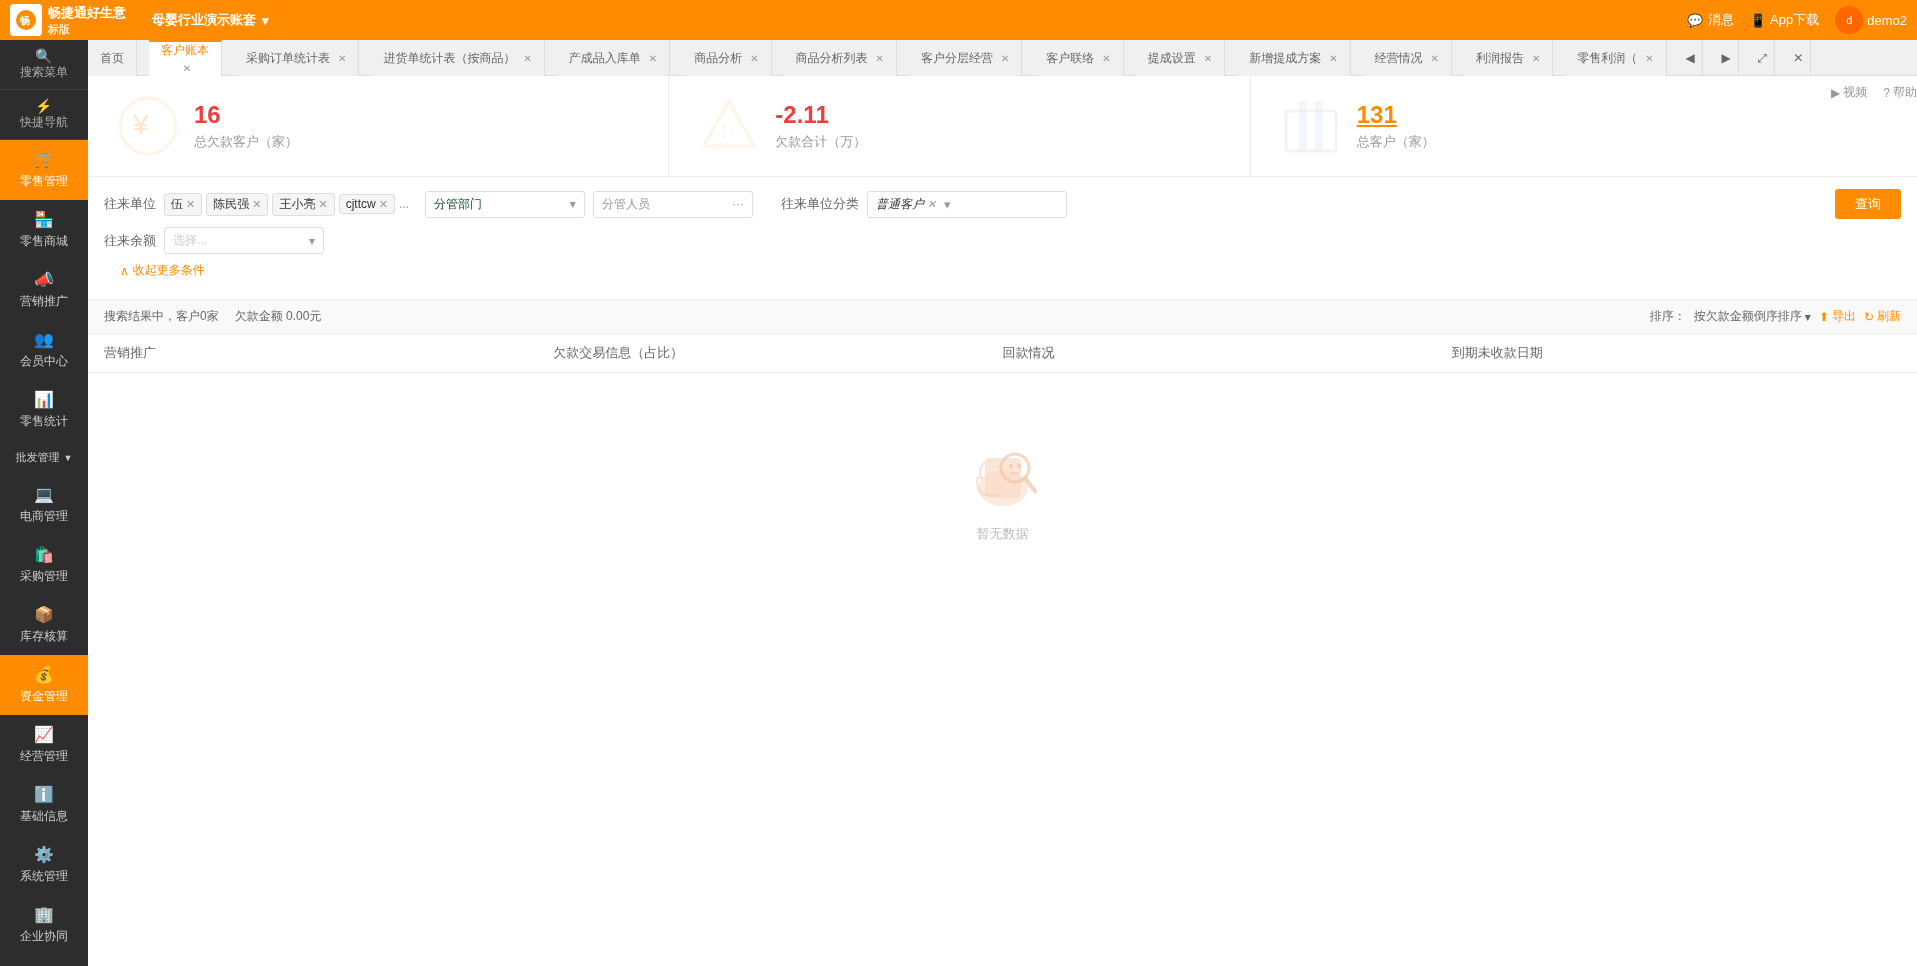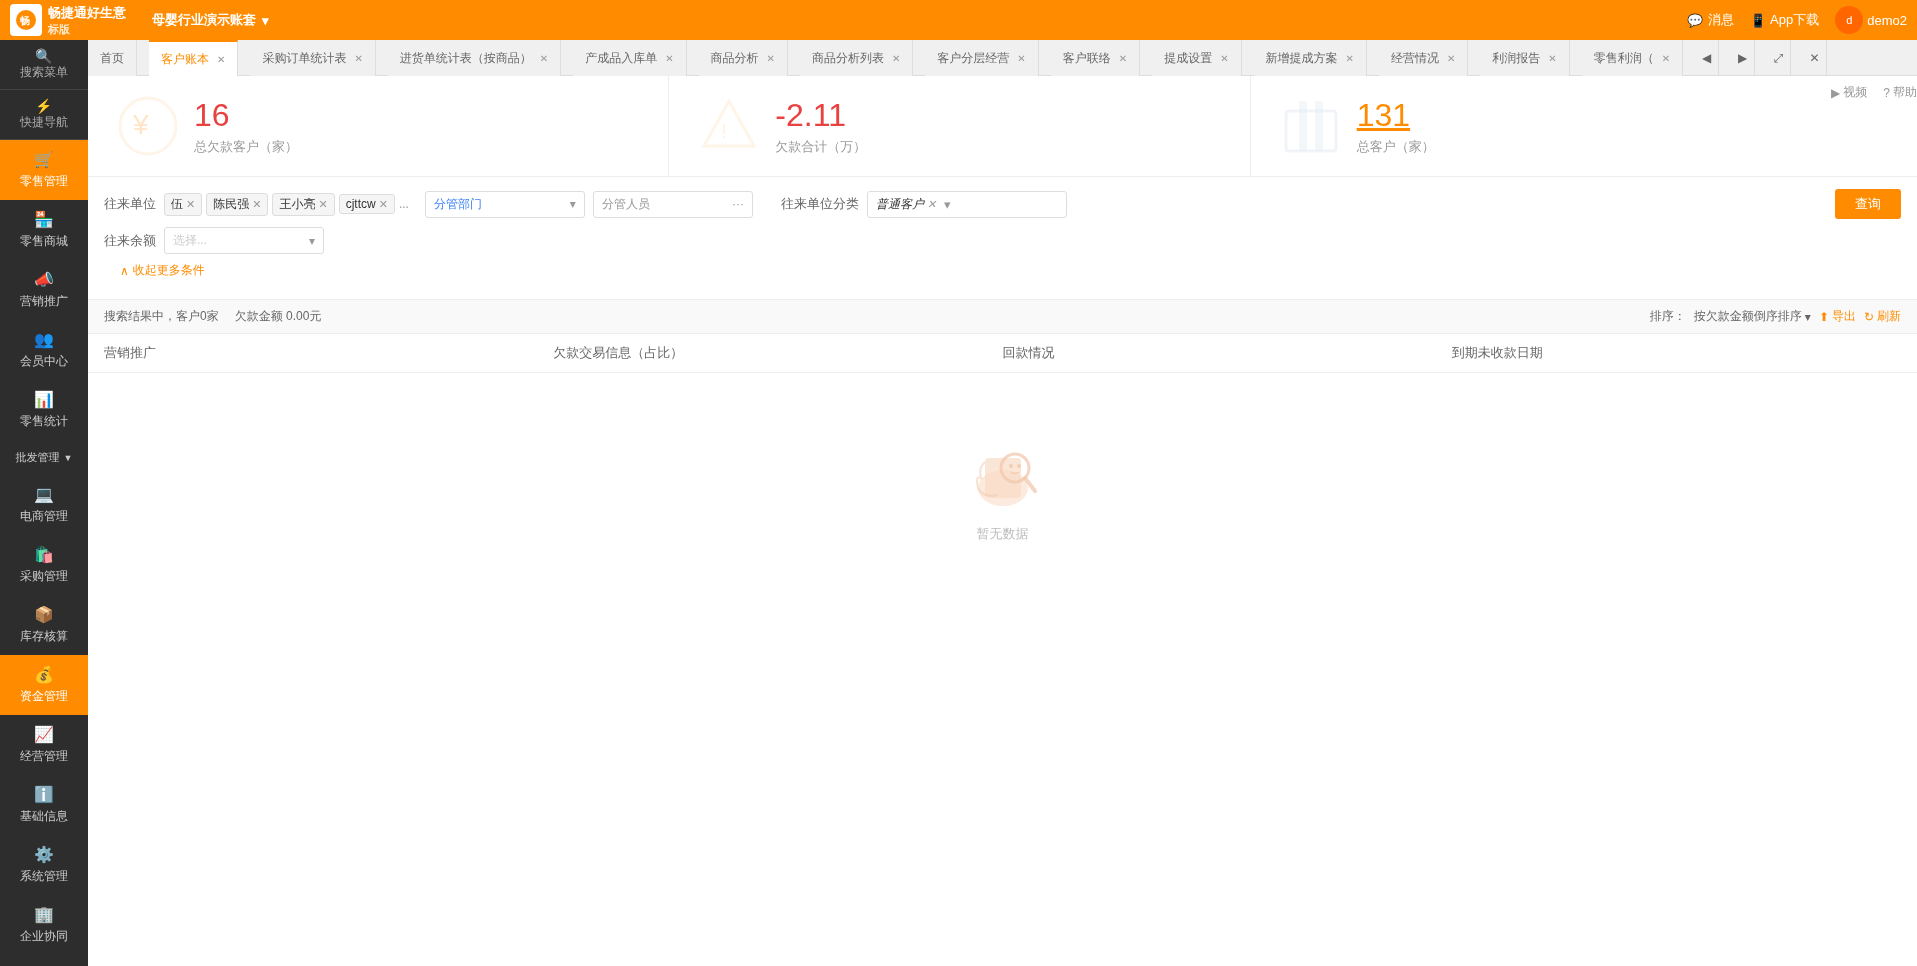--- a/index.html
+++ b/index.html
@@ -24,29 +24,29 @@
 
     
     .sidebar-search { padding: 8px 6px; color: #aaa; font-size: 12px; cursor: pointer; text-align: center; border-bottom: 1px solid #444; }
     .sidebar-quick { padding: 8px 6px; color: #aaa; font-size: 12px; cursor: pointer; text-align: center; border-bottom: 1px solid #444; }
     .sidebar-item { padding: 10px 6px; color: #ccc; font-size: 12px; cursor: pointer; text-align: center; display: flex; flex-direction: column; align-items: center; gap: 4px; }
     .sidebar-item.active { background: #ff8c00; color: white; }
     .sidebar-item .icon { font-size: 16px; }
 
     
     .tab { display: flex; align-items: center; padding: 0 12px; height: 36px; font-size: 12px; cursor: pointer; white-space: nowrap; border-right: 1px solid #ddd; gap: 4px; background: #f0f0f0; color: #666; }
-    .tab.active { background: #fff; color: #ff8c00; border-top: 2px solid #ff8c00; }
+    .tab.active { background: #fff; color: #ff8c00; border-top: 2px solid #ff8c00; flex-direction: column; }
     .tab .close-x { color: #999; font-size: 10px; cursor: pointer; margin-left: 4px; }
     .tab-nav-btn { width: 24px; display: flex; align-items: center; justify-content: center; cursor: pointer; color: #666; font-size: 12px; border-right: 1px solid #ddd; }
 
     
     .stats-section { display: flex; align-items: stretch; border-bottom: 1px solid #eee; background: #fff; padding: 0; }
     .stat-block { flex: 1; display: flex; align-items: center; padding: 20px 30px; gap: 16px; border-right: 1px solid #eee; }
     .stat-icon { width: 60px; height: 60px; display: flex; align-items: center; justify-content: center; opacity: 0.3; }
-    .stat-value { font-size: 32px; font-weight: normal; }
+    .stat-value { font-size: 24px; font-weight: bold; }
     .stat-value.red { color: #e94040; }
     .stat-value.orange { color: #ff8c00; text-decoration: underline; }
     .stat-label { font-size: 13px; color: #999; margin-top: 4px; }
     .stat-actions { margin-left: auto; display: flex; gap: 16px; font-size: 12px; color: #999; align-items: flex-start; padding-top: 8px; }
     .stat-actions span { cursor: pointer; display: flex; align-items: center; gap: 3px; }
 
     
     .filter-section { padding: 12px 16px; background: #fff; border-bottom: 1px solid #eee; }
     .filter-row { display: flex; align-items: center; gap: 8px; flex-wrap: wrap; margin-bottom: 8px; }
     .filter-label { color: #666; font-size: 13px; white-space: nowrap; }
@@ -336,21 +336,21 @@
                 <span class="remove">✕</span>
               </div>
               <div class="filter-tag">
                 <span>cjttcw</span>
                 <span class="remove">✕</span>
               </div>
               <span class="more-tags">...</span>
             </div>
 
             <div class="filter-select" style="margin-left:8px;">
-              <span style="color:#3b82f6;">分管部门</span>
+              <span style="color:#14532d;">分管部门</span>
               <span class="arrow">▾</span>
             </div>
 
             <div class="filter-input">
               <span style="color:#999;">分管人员</span>
               <span class="dots">···</span>
             </div>
 
             <span class="filter-label" style="margin-left:20px;">往来单位分类</span>
             <div class="unit-classify">

